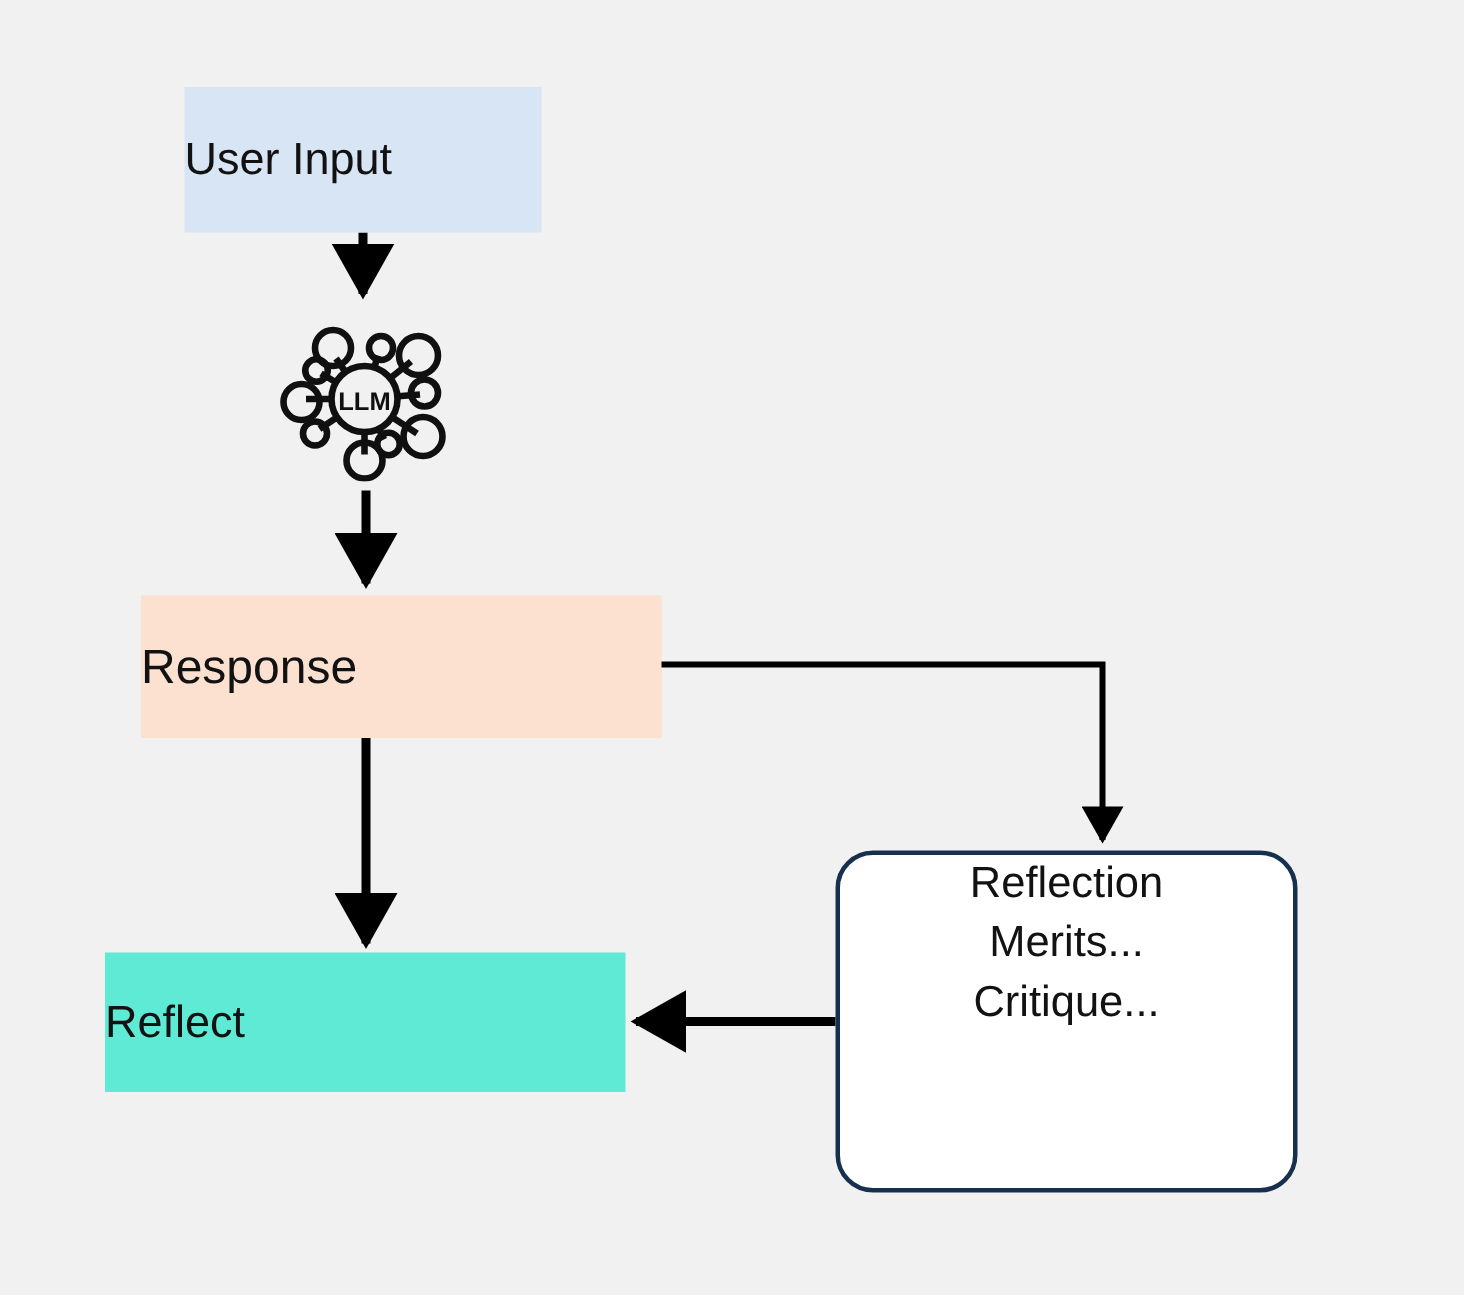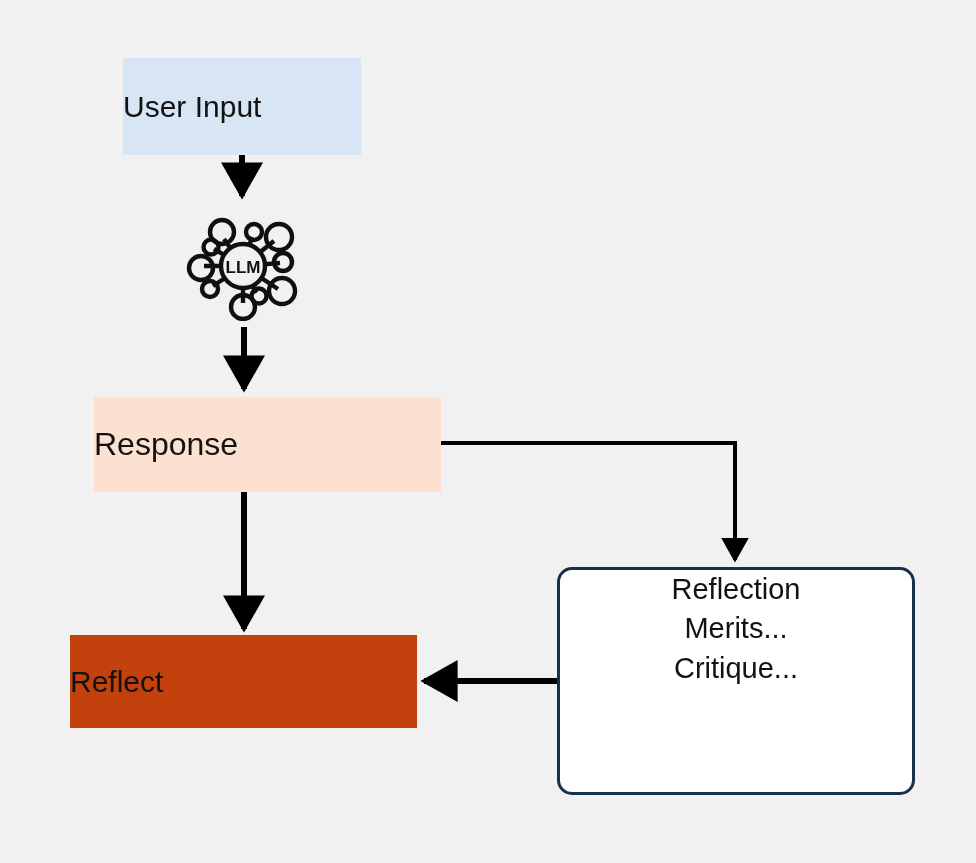--- a/index.html
+++ b/index.html
@@ -41,31 +41,31 @@
     height: 95px;
     background: #fce0d0;
     font-size: 32px;
     margin-left: 24px;
   }
   #node-reflect {
     left: 70px;
     top: 635px;
     width: 347px;
     height: 93px;
-    background: #c2410c;
+    background: #5eead4;
     font-size: 30px;
   }
   #node-reflection {
     left: 557px;
     top: 567px;
-    width: 358px;
+    width: 308px;
     height: 228px;
     background: #ffffff;
     border: 3px solid #17304d;
-    border-radius: 15px;
+    border-radius: 25px;
     font-size: 29px;
     line-height: 1.36;
     flex-direction: column;
   }
   #llm-icon {
     position: absolute;
     left: 186px;
     top: 211px;
     width: 114px;
     height: 110px;

